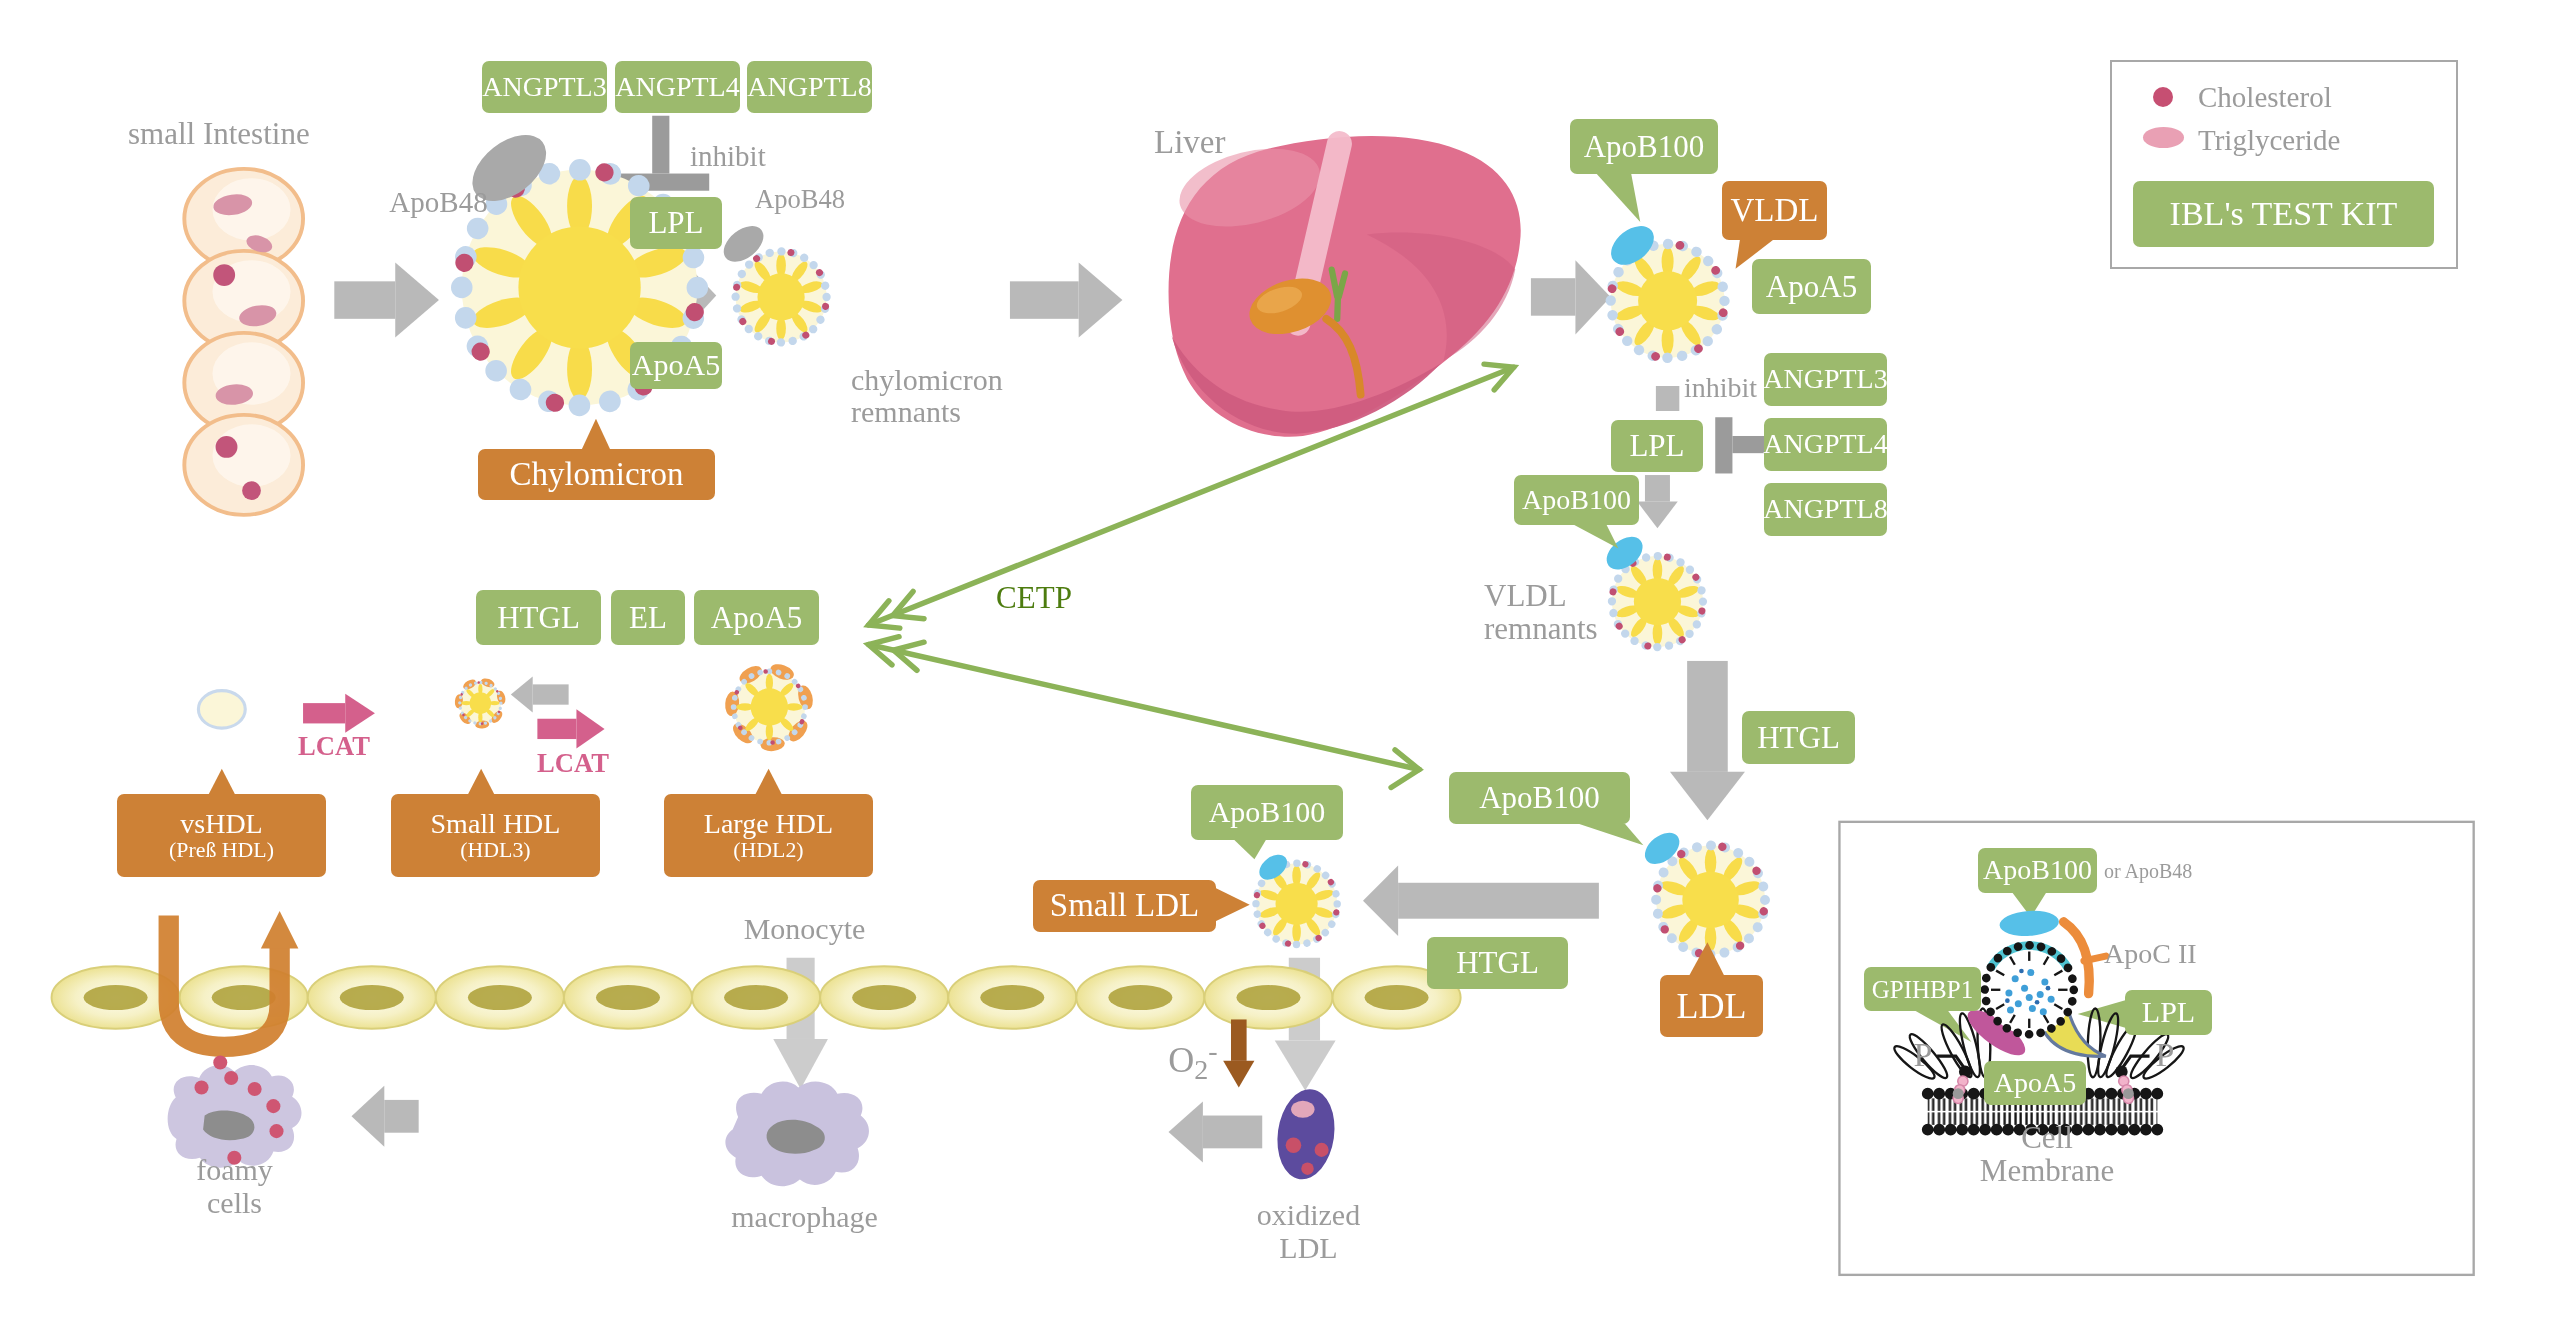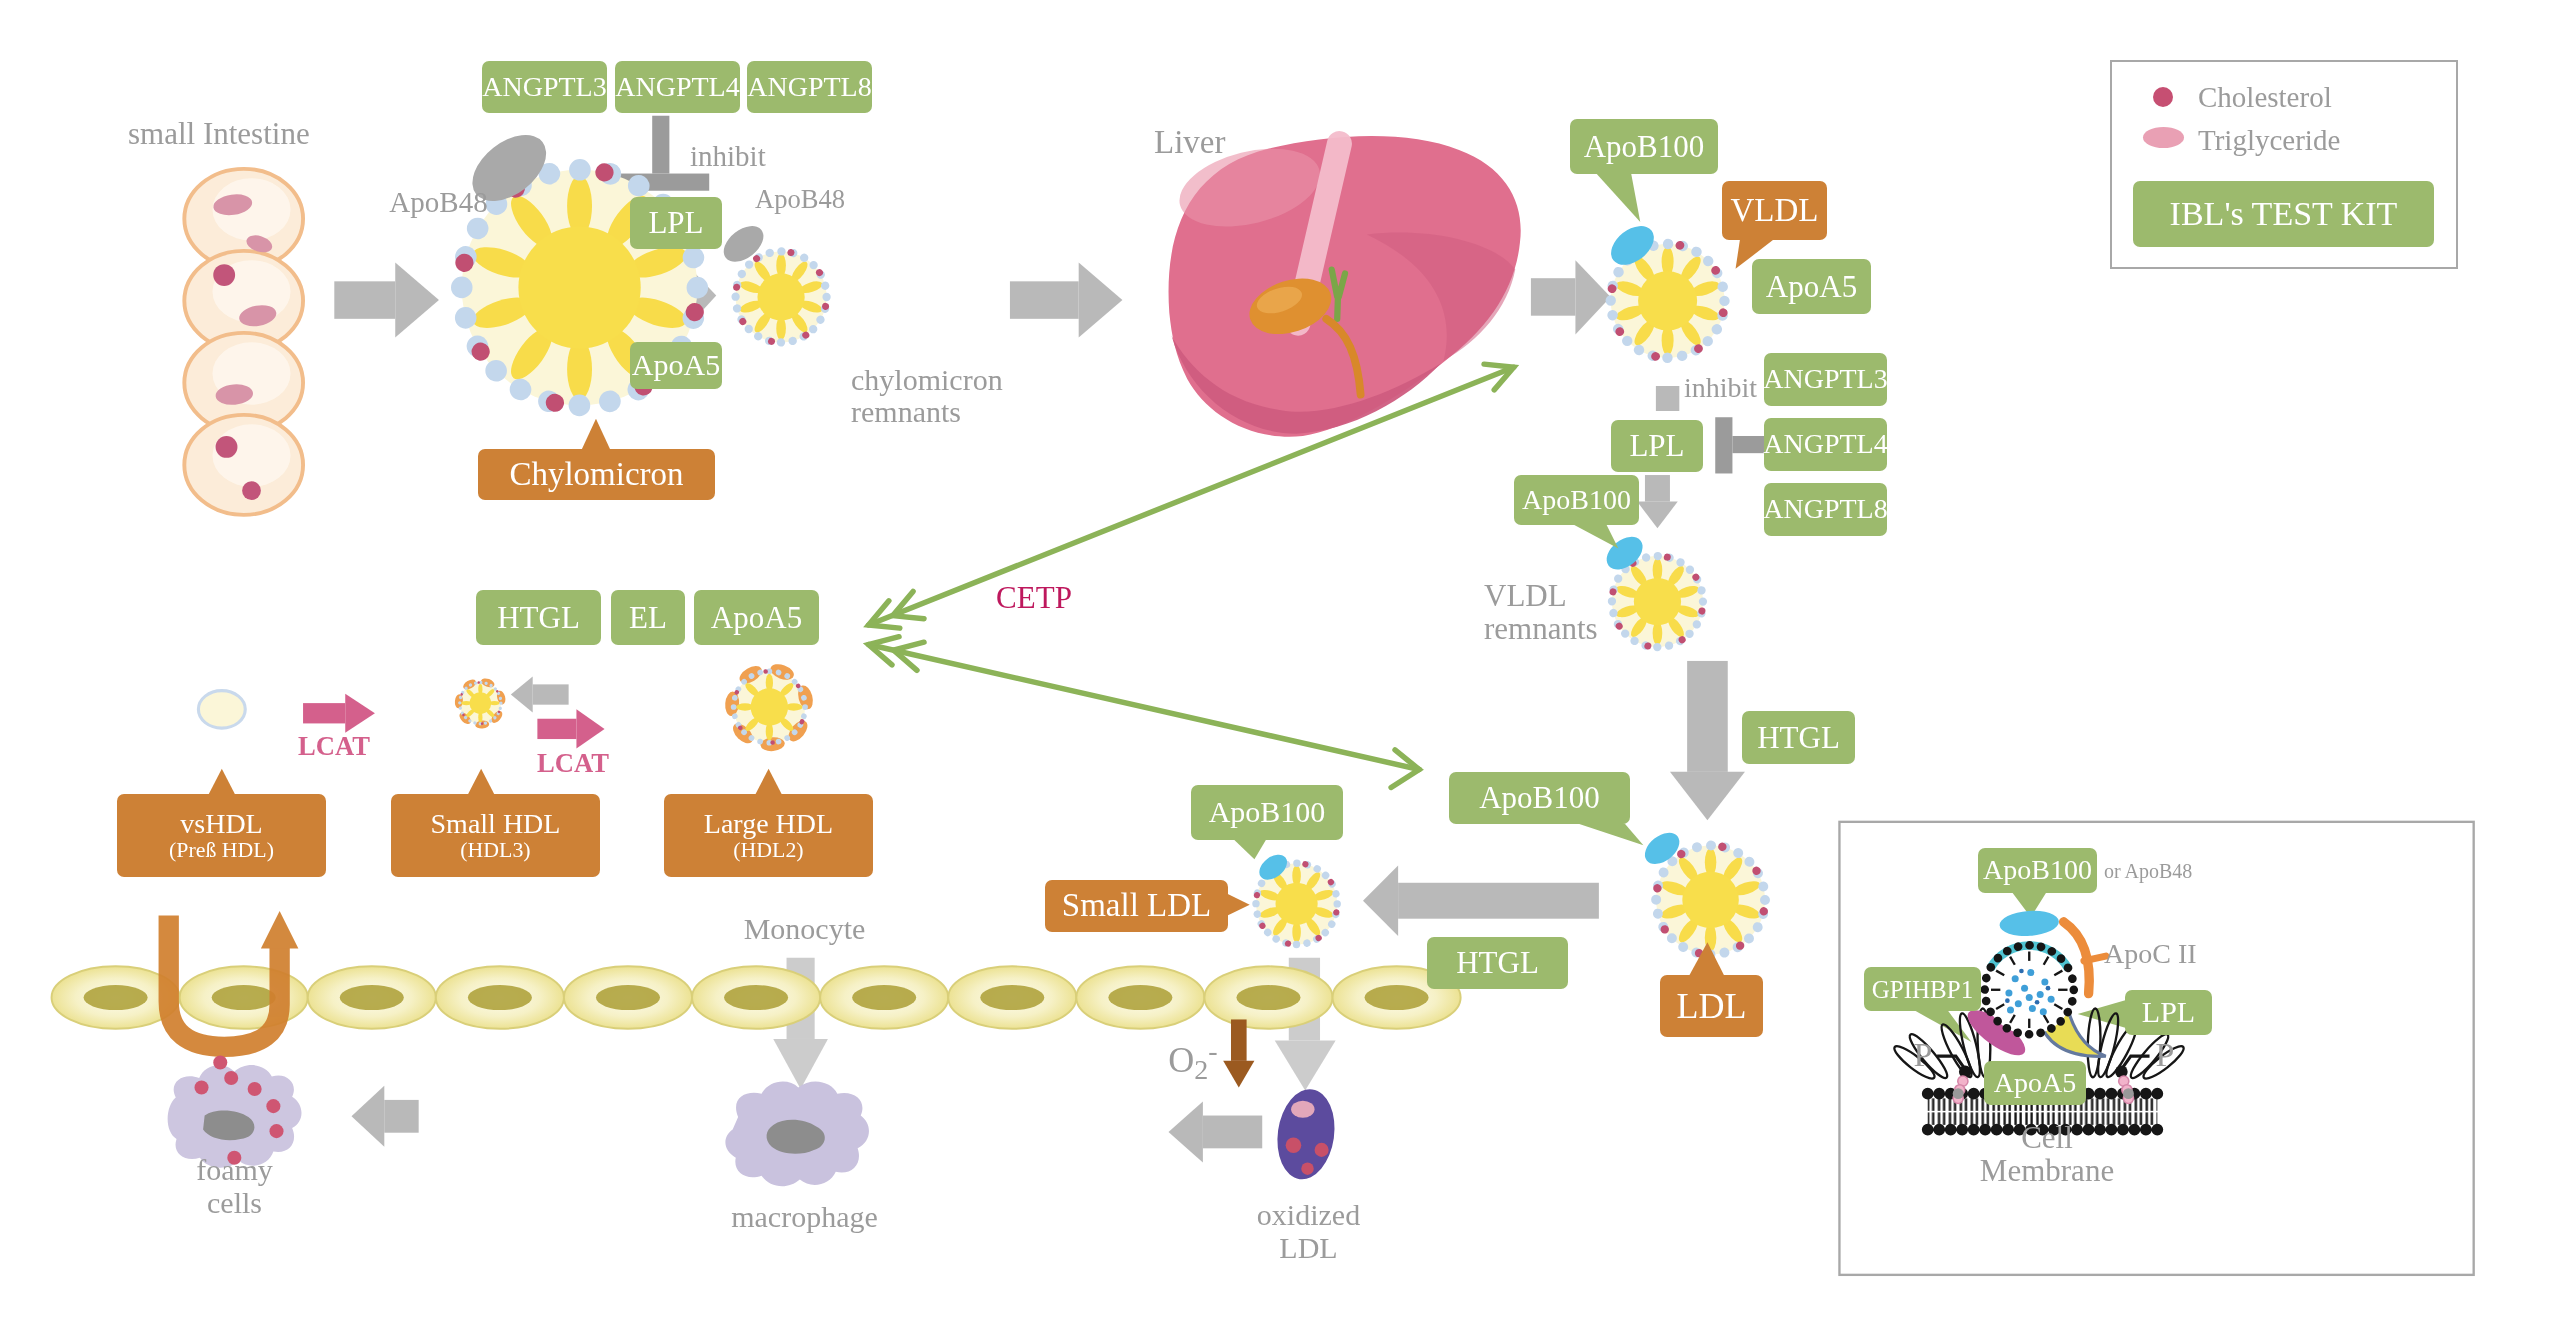--- a/index.html
+++ b/index.html
@@ -5,21 +5,21 @@
   html,body{margin:0;padding:0;background:#fff;}
   #stage{position:relative;width:2576px;height:1325px;overflow:hidden;background:#fff;
          font-family:"Liberation Serif","DejaVu Serif",serif;}
   #art{position:absolute;left:0;top:0;z-index:1;}
   .lbl{position:absolute;z-index:2;display:flex;flex-direction:column;align-items:center;
        justify-content:center;text-align:center;line-height:1.08;border-radius:7px;}
   .gbox{background:#9cba6d;color:#fff;}
   .obox{background:#cd8136;color:#fff;}
   .graytxt{color:#9b9b9b;}
   .pinktxt{color:#d4608c;font-weight:bold;}
-  .greentxt{color:#be185d;}
+  .greentxt{color:#4d7c0f;}
   .left{align-items:flex-start;text-align:left;}
   .box-frame{position:absolute;z-index:2;background:#fff;border:2.3px solid #a8a8a8;}
   .sub{font-size:0.78em;}
   .legend-dot{position:absolute;width:20.3px;height:20.3px;border-radius:50%;background:#c64f72;}
   .legend-oval{position:absolute;width:41px;height:21px;border-radius:50%;background:#e9a0b4;}
 </style>
 </head>
 <body>
 
 <div id="stage">
@@ -404,21 +404,21 @@
 <div class="lbl gbox" style="left:1514px;top:475px;width:125px;height:50px;font-size:28px;">ApoB100</div>
 <div class="lbl graytxt left" style="left:1484px;top:576px;width:133px;height:72px;font-size:31px;">
   <span>VLDL</span>
   <span>remnants</span>
 </div>
 <div class="lbl gbox" style="left:1742px;top:711px;width:113px;height:53px;font-size:31px;">HTGL</div>
 <div class="lbl gbox" style="left:1449px;top:772px;width:181px;height:52px;font-size:31px;">ApoB100</div>
 <div class="lbl gbox" style="left:1427px;top:937px;width:141px;height:52px;font-size:31px;">HTGL</div>
 <div class="lbl obox" style="left:1660px;top:975px;width:103px;height:62px;font-size:36px;">LDL</div>
 
-<div class="lbl obox" style="left:1033px;top:880px;width:183px;height:52px;font-size:33px;margin-left:12px;">Small LDL</div>
+<div class="lbl obox" style="left:1033px;top:880px;width:183px;height:52px;font-size:33px;">Small LDL</div>
 <div class="lbl gbox" style="left:1191px;top:785px;width:152px;height:55px;font-size:30px;">ApoB100</div>
 <div class="lbl graytxt" style="left:1158px;top:1042px;width:70px;height:41px;font-size:36px;flex-direction:row;align-items:flex-start;">
   <span style="line-height:1;">O</span>
       <span class="sub" style="margin-top:14px;line-height:1;">2</span>
       <span class="sub" style="margin-top:-4.7px;line-height:1;">-</span>
 </div>
 <div class="lbl graytxt" style="left:1250px;top:1197px;width:117px;height:69px;font-size:30px;">
   <span>oxidized</span>
   <span>LDL</span>
 </div>

